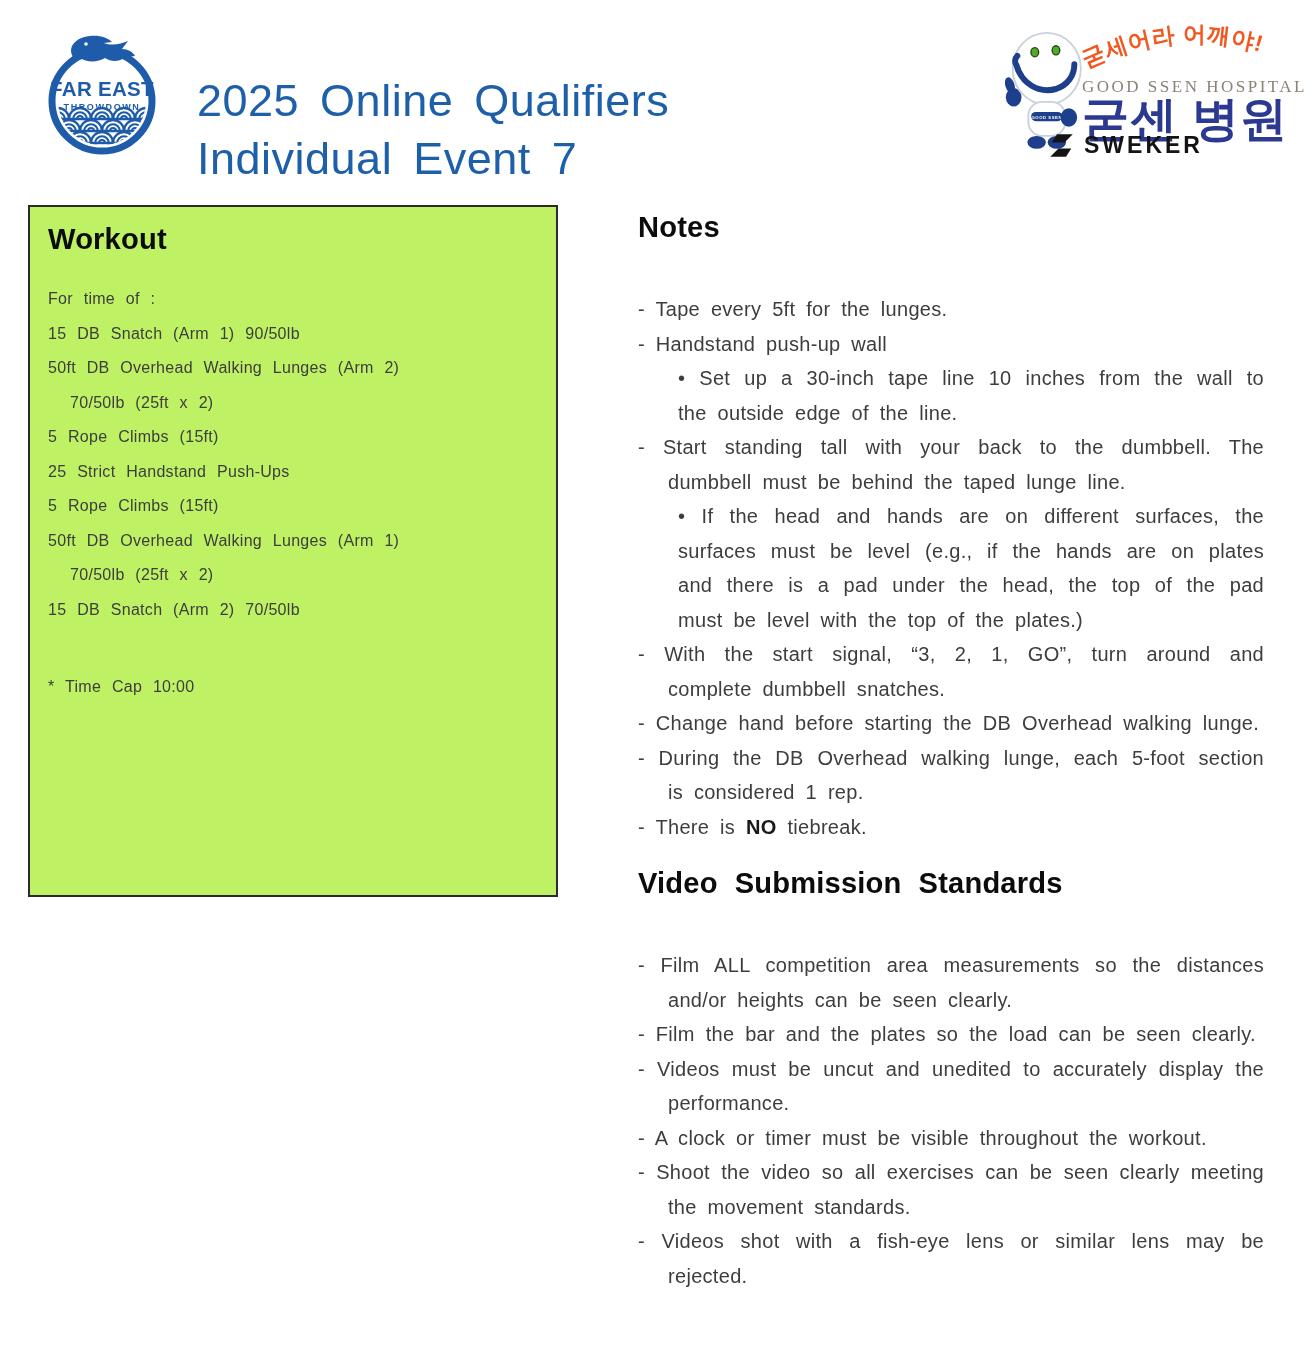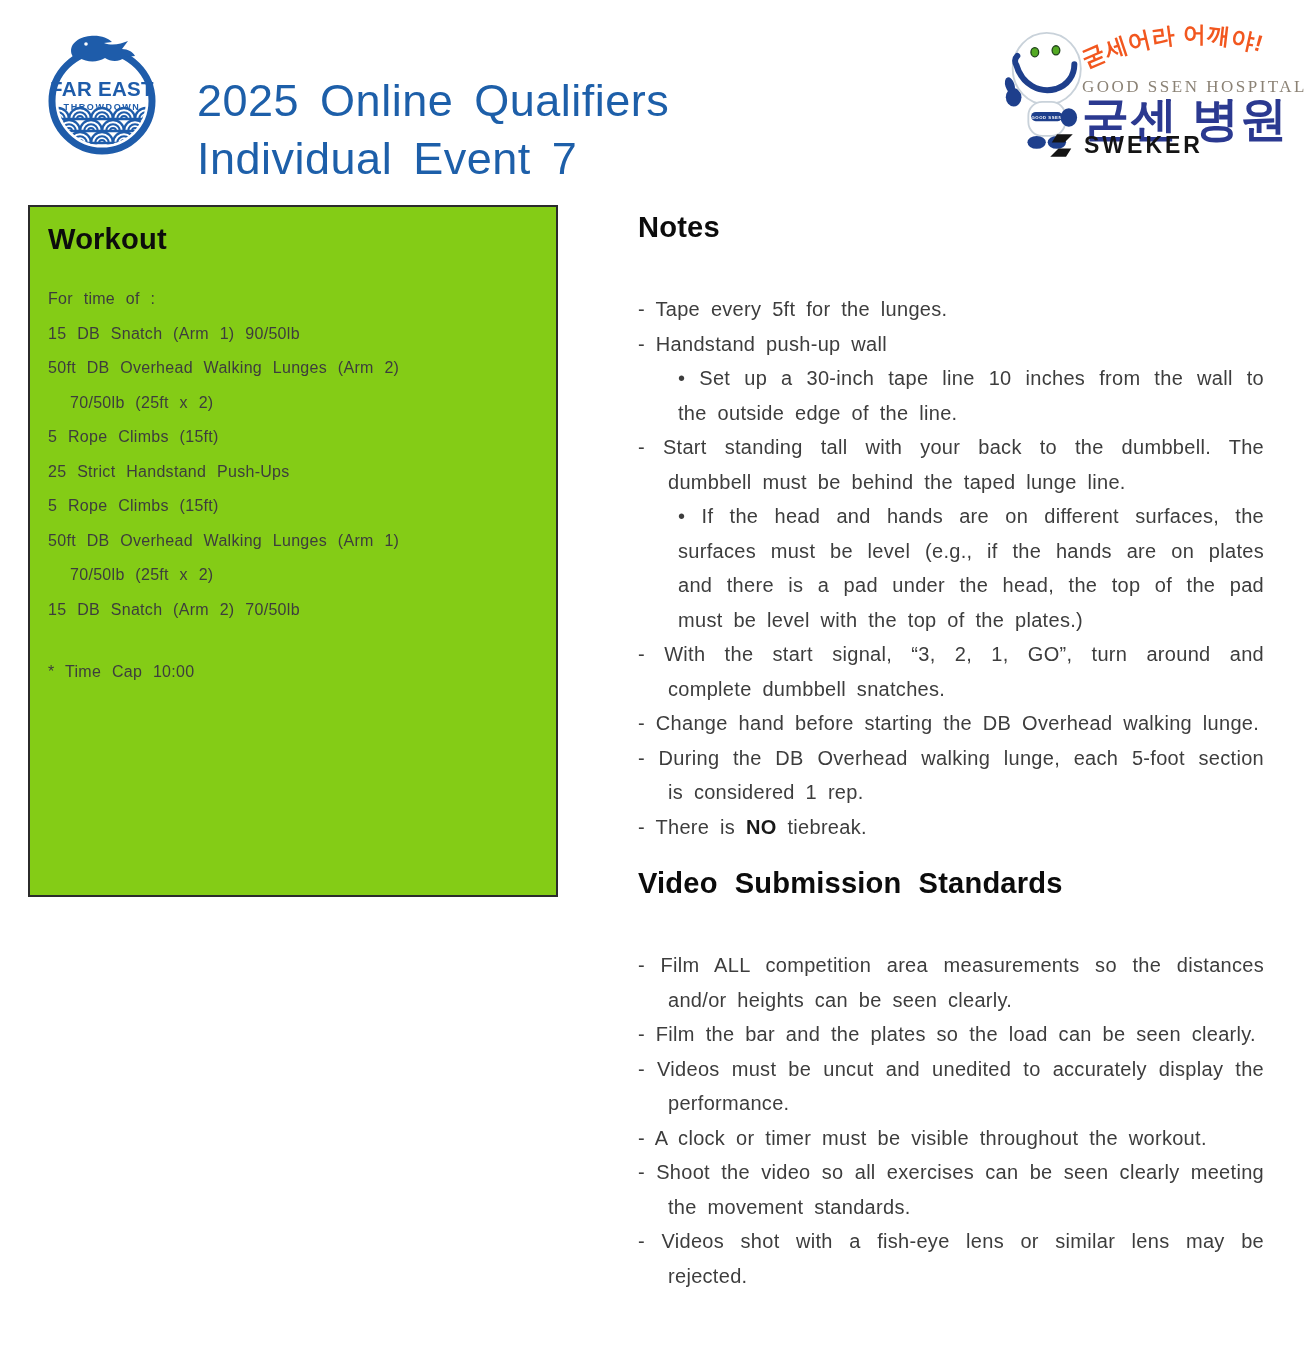--- a/index.html
+++ b/index.html
@@ -25,34 +25,34 @@
   .hospital-name {
     font-size:47px; font-weight:800; color:#2b3990; letter-spacing:1px;
     margin-top:3px; white-space:nowrap; line-height:38px;
   }
   .sweker { position:absolute; left:1048px; top:132px; display:flex; align-items:flex-start; gap:9px; }
   .sweker-word { font-size:23px; font-weight:800; color:#141414; letter-spacing:3px; }
 
   
   .workout-box {
     position:absolute; left:28px; top:205px; width:530px; height:692px;
-    border:2px solid #2b2b2b; box-sizing:border-box; padding:15px 18px; background:#84cc16;
+    border:2px solid #2b2b2b; box-sizing:border-box; padding:15px 18px; background:#bef264;
   }
   h2.sec {
     margin:0; font-size:30px; font-weight:700; color:#0c0c0c;
     letter-spacing:0.2px; word-spacing:9px; transform-origin:left; transform:scaleX(0.97);
     white-space:nowrap;
   }
   .workout-box h2.sec { margin-bottom:26px; }
   .wline {
     font-size:16px; line-height:34.5px; color:#3d3d3d;
     letter-spacing:0.3px; word-spacing:6px; white-space:nowrap;
   }
   .wline.indent { padding-left:22px; }
-  .timecap { margin-top:28px; }
+  .timecap { margin-top:43px; }
 
   
   .right-col { position:absolute; left:638px; top:205px; width:626px; }
   .right-col h2.sec.notes-h { margin:5px 0 48px 0; }
   .right-col h2.sec.vss-h { margin:22px 0 48px 0; }
   .note {
     font-size:20px; line-height:34.5px; color:#3d3d3d;
     letter-spacing:0.3px; word-spacing:5px;
     text-align:justify; margin:0;
     padding-left:30px; text-indent:-30px;

